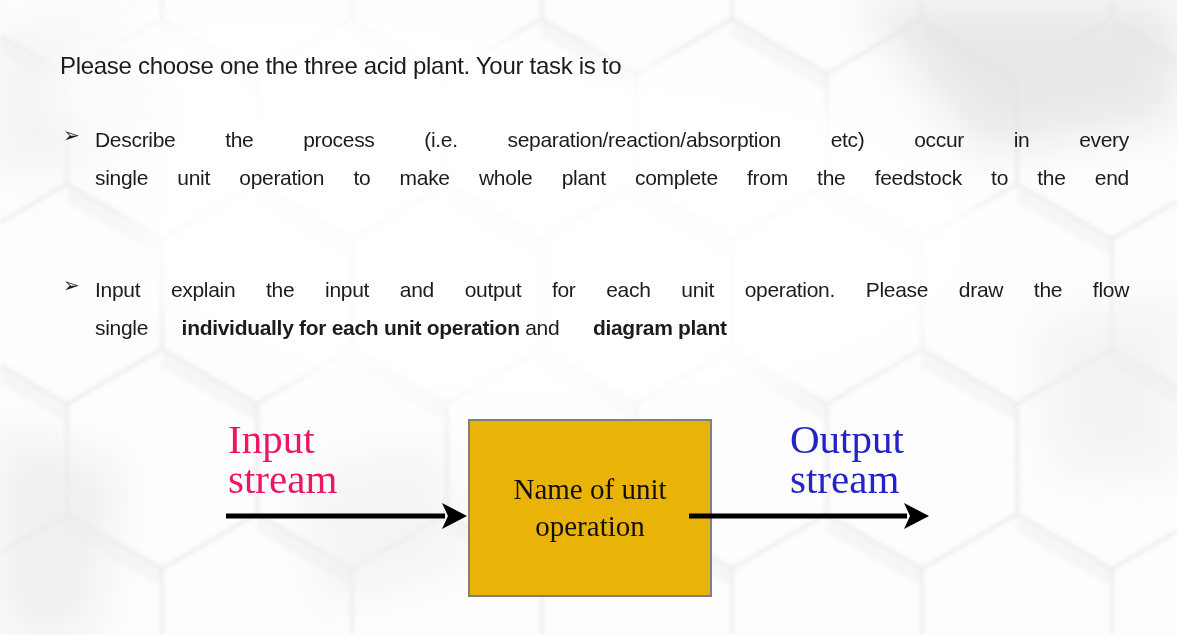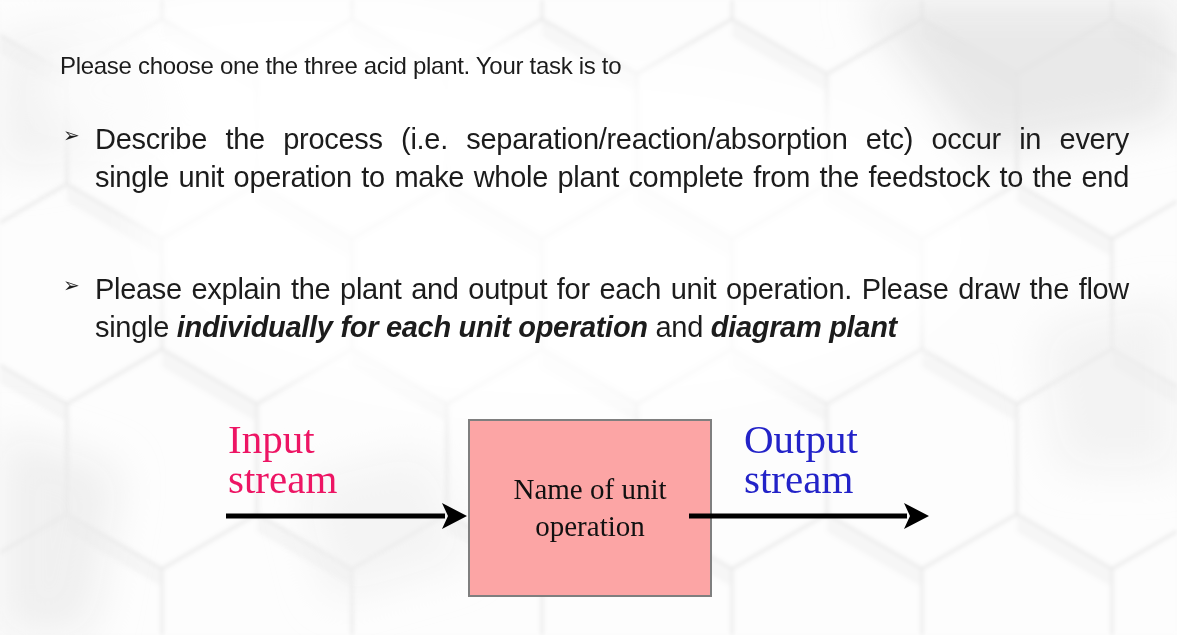--- a/index.html
+++ b/index.html
@@ -46,60 +46,60 @@
   .bullet-2 { top: 271px; }
   .bullet-marker {
     position: absolute;
     left: 0;
     top: 2px;
     font-size: 20px;
     color: #1c1c1c;
   }
   .bullet-text {
     margin-left: 32px;
-    font-size: 29px;
+    font-size: 21px;
     line-height: 37.5px;
     letter-spacing: -0.3px;
     color: #1c1c1c;
   }
   .jline {
     text-align: justify;
     text-align-last: justify;
   }
   .lline {
     text-align: left;
   }
   .emph {
     font-weight: bold;
-    font-style: italic;
+    margin-left: 28px;
   }
   .diagram-label {
     position: absolute;
     top: 419px;
     font-family: "Liberation Serif", serif;
     font-size: 41px;
     line-height: 40px;
   }
   .label-input {
     left: 228px;
     width: 120px;
     color: #ED1564;
   }
   .label-output {
-    left: 744px;
+    left: 790px;
     width: 130px;
     color: #2323C8;
   }
   .unit-box {
     position: absolute;
     left: 468px;
     top: 419px;
     width: 216px;
     height: 174px;
-    background: #fca5a5;
+    background: #eab308;
     border: 2px solid #7F7F7F;
     display: flex;
     align-items: center;
     justify-content: center;
     text-align: center;
     font-family: "Liberation Serif", serif;
     font-size: 29px;
     line-height: 37px;
     color: #111111;
     padding: 0 12px;
@@ -159,21 +159,21 @@
     <span class="bullet-marker">➢</span>
     <div class="bullet-text">
       <div class="jline">Describe the process (i.e. separation/reaction/absorption etc) occur in every</div>
       <div class="jline">single unit operation to make whole plant complete from the feedstock to the end</div>
     </div>
   </div>
 
   <div class="bullet bullet-2">
     <span class="bullet-marker">➢</span>
     <div class="bullet-text">
-      <div class="jline">Please explain the plant and output for each unit operation. Please draw the flow</div>
+      <div class="jline">Input explain the input and output for each unit operation. Please draw the flow</div>
       <div class="lline"><span>single </span><span class="emph">individually for each unit operation</span><span> and </span><span class="emph">diagram plant</span></div>
     </div>
   </div>
 
   <div class="diagram-label label-input">Input stream</div>
 
   <div class="unit-box">
     <span>Name of unit operation</span>
   </div>
 

